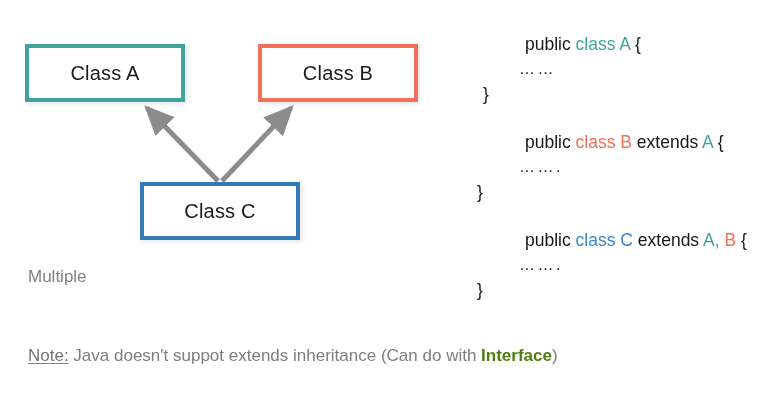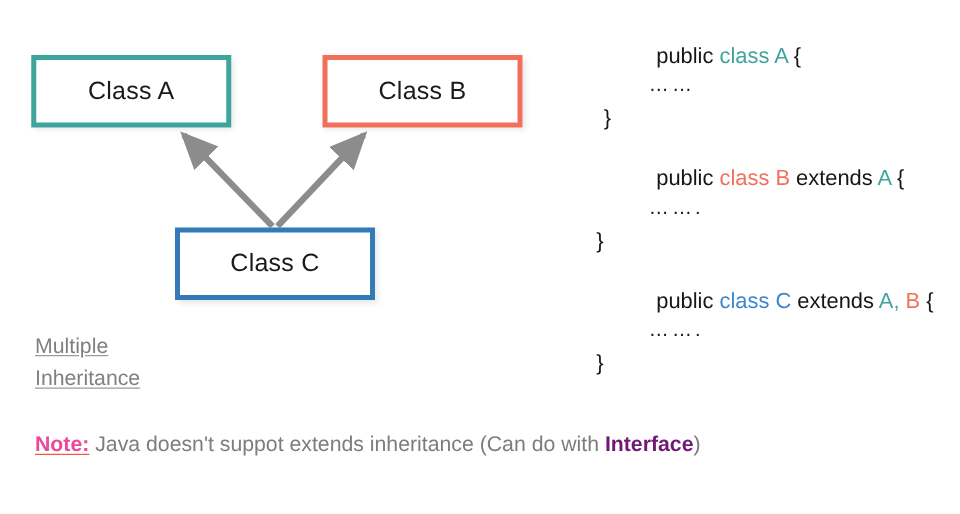--- a/index.html
+++ b/index.html
@@ -73,45 +73,43 @@
     position: absolute;
     left: 28px;
     top: 264px;
     width: 150px;
     font-size: 17px;
     color: #808080;
     line-height: 1.55;
   }
   #mi-caption .mi-line {
     display: block;
-    text-decoration: underline;
     text-decoration-color: #9a9a9a;
     text-underline-offset: 2px;
     width: fit-content;
   }
 
   
   #note-line {
     position: absolute;
     left: 28px;
     top: 345px;
     font-size: 17px;
     color: #7d7d7d;
     white-space: nowrap;
     line-height: 1.3;
   }
   #note-label {
-    color: #ec4899;
+    color: #737373;
     text-decoration: underline;
     text-decoration-color: #EE5C46;
     text-underline-offset: 2px;
-    font-weight: bold;
   }
   #note-emphasis {
-    color: #701a75;
+    color: #4d7c0f;
     font-weight: 700;
   }
 
   
   #code-column {
     position: absolute;
     left: 477px;
     top: 36px;
     width: 280px;
     font-size: 17.5px;
@@ -157,21 +155,20 @@
   <div class="class-box" id="box-b">
     <span class="box-label">Class B</span>
   </div>
 
   <div class="class-box" id="box-c">
     <span class="box-label">Class C</span>
   </div>
 
   <div id="mi-caption">
     <span class="mi-line">Multiple</span>
-    <span class="mi-line">Inheritance</span>
   </div>
 
   <div id="code-column">
 
     <div class="code-block">
       <span class="code-line sig"><span class="kw-dark">public </span><span class="kw-teal">class A</span><span class="kw-dark"> {</span></span>
       <span class="code-line dots">……</span>
       <span class="code-line close-a">}</span>
     </div>
 

